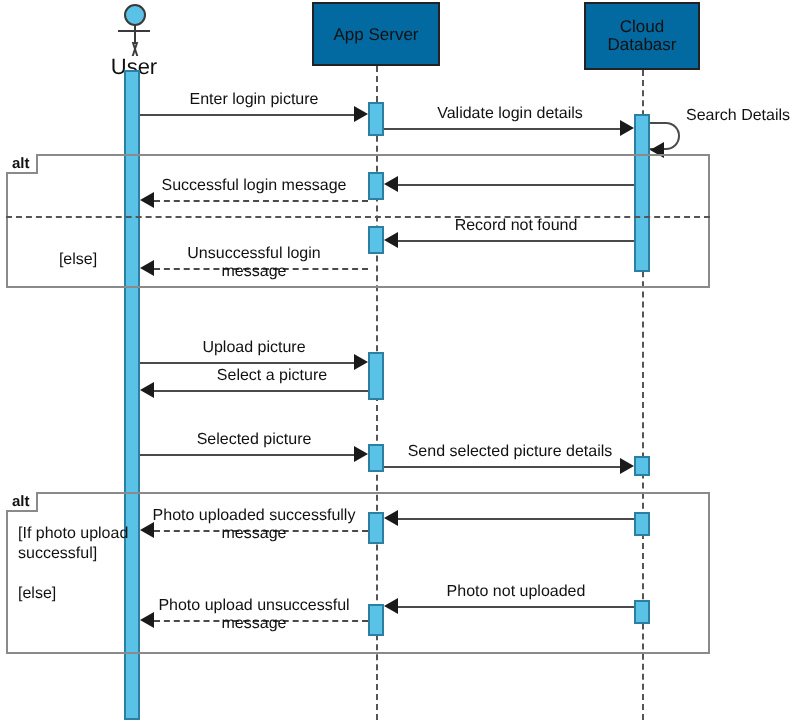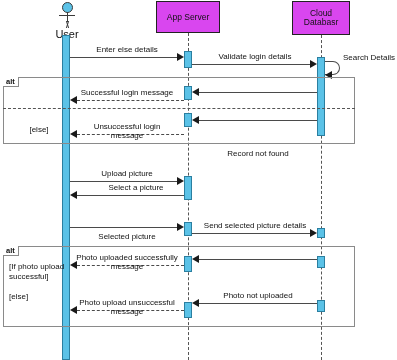--- a/index.html
+++ b/index.html
@@ -4,21 +4,21 @@
 <style>
   html,body{margin:0;padding:0;background:#ffffff;}
   body{width:397px;height:360px;overflow:hidden;
        font-family:"Liberation Sans","DejaVu Sans",sans-serif;
        color:#1a1a1a;-webkit-font-smoothing:antialiased;}
   #canvas{position:relative;width:397px;height:360px;}
 
   
   .lifeline-dash{position:absolute;width:0;border-left:1px dashed #555;}
   .head-box{position:absolute;box-sizing:border-box;
-            background:#d946ef;border:1px solid #222;
+            background:#0369a1;border:1px solid #222;
             display:flex;align-items:center;justify-content:center;
             text-align:center;line-height:1.05;}
   .head-box span{font-size:8.5px;color:#111;display:block;}
 
   
   .actor{position:absolute;}
   .actor .head{position:absolute;width:9px;height:9px;border-radius:50%;
                background:#5BC2E7;border:1px solid #3a3a3a;left:6px;top:0;}
   .actor .body{position:absolute;left:10.5px;top:10px;width:0;height:10px;
                border-left:1px solid #3a3a3a;}
@@ -98,21 +98,21 @@
   <div class="activation" style="left:184px;top:256px;width:8px;height:16px;"></div>
   <div class="activation" style="left:184px;top:302px;width:8px;height:16px;"></div>
 
   <div class="activation" style="left:317px;top:57px;width:8px;height:79px;"></div>
   <div class="activation" style="left:317px;top:228px;width:8px;height:10px;"></div>
   <div class="activation" style="left:317px;top:256px;width:8px;height:12px;"></div>
   <div class="activation" style="left:317px;top:300px;width:8px;height:12px;"></div>
 
   <div class="msg-line" style="left:70px;top:57px;width:107px;"></div>
   <div class="arrow-r" style="left:177px;top:53px;"></div>
-  <div class="msg-label" style="left:70px;top:45px;width:114px;">Enter else details</div>
+  <div class="msg-label" style="left:70px;top:45px;width:114px;">Enter login picture</div>
 
   <div class="msg-line" style="left:192px;top:64px;width:118px;"></div>
   <div class="arrow-r" style="left:310px;top:60px;"></div>
   <div class="msg-label" style="left:193px;top:52px;width:124px;">Validate login details</div>
 
   <div class="selfloop" style="left:325px;top:61px;width:15px;height:14px;"></div>
   <div class="arrow-l" style="left:325px;top:71px;"></div>
   <div class="msg-label msg-label left" style="left:343px;top:53px;width:54px;text-align:left;">Search Details</div>
 
   <div class="frag" style="left:3px;top:77px;width:352px;height:67px;"></div>
@@ -123,40 +123,40 @@
 
   <div class="msg-line" style="left:199px;top:92px;width:118px;"></div>
   <div class="arrow-l" style="left:192px;top:88px;"></div>
 
   <div class="msg-line ret" style="left:77px;top:100px;width:107px;"></div>
   <div class="arrow-l" style="left:70px;top:96px;"></div>
   <div class="msg-label" style="left:70px;top:88px;width:114px;">Successful login message</div>
 
   <div class="msg-line" style="left:199px;top:120px;width:118px;"></div>
   <div class="arrow-l" style="left:192px;top:116px;"></div>
-  <div class="msg-label" style="left:196px;top:108px;width:124px;margin-top:41px;">Record not found</div>
+  <div class="msg-label" style="left:196px;top:108px;width:124px;">Record not found</div>
 
   <div class="msg-line ret" style="left:77px;top:134px;width:107px;"></div>
   <div class="arrow-l" style="left:70px;top:130px;"></div>
   <div class="msg-label" style="left:70px;top:122px;width:114px;">
     <span>Unsuccessful login</span><br>
     <span>message</span>
   </div>
 
   <div class="msg-line" style="left:70px;top:181px;width:107px;"></div>
   <div class="arrow-r" style="left:177px;top:177px;"></div>
   <div class="msg-label" style="left:70px;top:169px;width:114px;">Upload picture</div>
 
   <div class="msg-line" style="left:77px;top:195px;width:107px;"></div>
   <div class="arrow-l" style="left:70px;top:191px;"></div>
   <div class="msg-label" style="left:70px;top:183px;width:132px;">Select a picture</div>
 
   <div class="msg-line" style="left:70px;top:227px;width:107px;"></div>
   <div class="arrow-r" style="left:177px;top:223px;"></div>
-  <div class="msg-label" style="left:70px;top:232px;width:114px;">Selected picture</div>
+  <div class="msg-label" style="left:70px;top:215px;width:114px;">Selected picture</div>
 
   <div class="msg-line" style="left:192px;top:233px;width:118px;"></div>
   <div class="arrow-r" style="left:310px;top:229px;"></div>
   <div class="msg-label" style="left:191px;top:221px;width:128px;">Send selected picture details</div>
 
   <div class="frag" style="left:3px;top:246px;width:352px;height:81px;"></div>
   <div class="frag-tab" style="left:3px;top:246px;">alt</div>
 
   <div class="guard" style="left:9px;top:262px;width:62px;">
     <span>[If photo upload</span>

